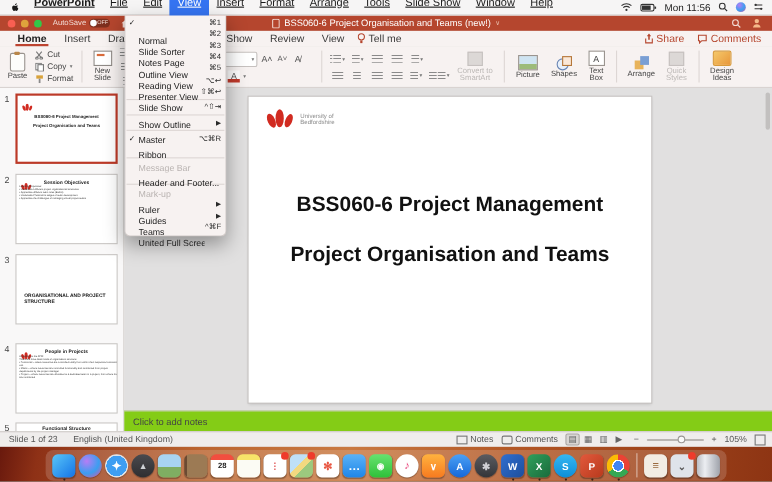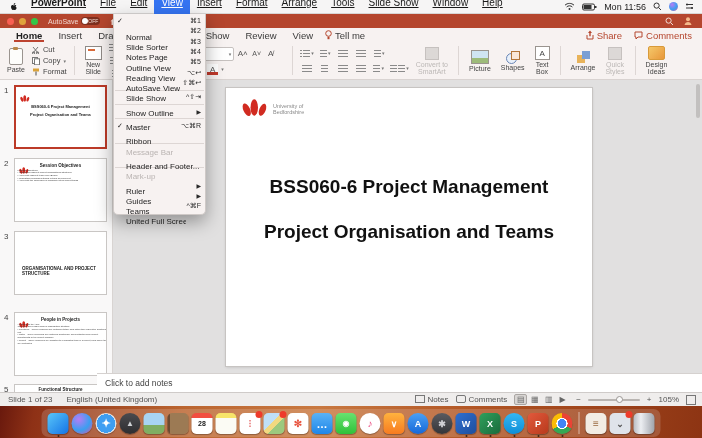--- a/index.html
+++ b/index.html
@@ -105,31 +105,31 @@
   .t-body{font-size:7px;color:#333;line-height:8.5px;white-space:pre-line;padding:2px 8px;text-align:left;}
 
   #slidearea{position:absolute;left:113px;top:0;right:0;height:293px;}
   #slide{position:absolute;left:113px;top:8px;width:366px;height:278px;background:#fff;
     box-shadow:0 0 0 1px #c7c4c2,0 1px 3px rgba(0,0,0,.18);}
   .slide-logo{position:absolute;left:14px;top:10px;display:flex;align-items:center;gap:3px;}
   .slide-logo .lname{font-size:5.5px;color:#8a8a8a;line-height:6px;}
   .slide-t1{position:absolute;left:0;right:0;top:88px;text-align:center;font-size:19px;font-weight:bold;color:#111;}
   .slide-t2{position:absolute;left:0;right:0;top:133px;text-align:center;font-size:19px;font-weight:bold;color:#111;}
   #scrollnub{position:absolute;right:2px;top:4px;width:4px;height:34px;border-radius:2px;background:#c2c0bf;}
-  #notesbar{position:absolute;left:97px;right:0;top:293px;height:19px;background:#ffffff;
+  #notesbar{position:absolute;left:113px;right:0;top:293px;height:19px;background:#84cc16;
     border-top:1px solid #d5d1cf;box-sizing:border-box;}
   #notesbar span{display:block;margin:4px 0 0 8px;font-size:8.5px;color:#444;}
 
   
   #statusbar{position:absolute;top:392px;left:0;right:0;height:14px;background:#efedec;
     border-top:1px solid #cfcbc9;display:flex;align-items:center;font-size:8px;color:#555;
     box-sizing:border-box;z-index:5;}
   #statusbar .left{display:flex;gap:14px;padding-left:8px;}
   #statusbar .right{margin-left:auto;display:flex;align-items:center;gap:7px;padding-right:6px;}
-  .sb-btn{display:flex;align-items:flex-start;gap:3px;color:#555;}
+  .sb-btn{display:flex;align-items:center;gap:3px;color:#555;}
   .viewgrp{display:flex;align-items:center;gap:1px;}
   .vbtn{width:13px;height:11px;display:flex;align-items:center;justify-content:center;font-size:8px;color:#666;border-radius:2px;}
   .vbtn.active{background:#d8d5d3;border:1px solid #aaa6a3;box-sizing:border-box;}
   .zoomtrack{width:52px;height:2px;background:#b9b5b2;border-radius:1px;position:relative;}
   .zoomthumb{position:absolute;left:55%;top:-3px;width:7px;height:7px;border-radius:50%;background:#fafafa;border:1px solid #9a9693;box-sizing:border-box;}
   .fitbox{width:8px;height:8px;border:1px solid #777;position:relative;}
 
   
   #desktop{position:absolute;top:406px;left:0;right:0;height:32px;
     background:linear-gradient(100deg,#69190d 0%,#8e3116 5%,#bb6530 26%,#c97941 45%,#b05423 68%,#8d3413 100%);}
@@ -208,20 +208,27 @@
     <span class="light l-yellow"></span>
     <span class="light l-green"></span>
     <span class="autosave">AutoSave</span>
     <span class="toggle">
       <span class="knob"></span>
       <span class="state">OFF</span>
     </span>
     <svg class="home-btn" width="9" height="9" viewBox="0 0 10 10">
         <path d="M5 1 1 4.6h1.2V9h2.6V6.4h1.4V9h2.6V4.6H10z" transform="translate(-0.5,0)" fill="#f3ddd6"></path>
       </svg>
+    <div class="tb-title">
+      <svg width="7" height="9" viewBox="0 0 7 9">
+          <rect x="0.5" y="0.5" width="6" height="8" rx="1" fill="none" stroke="#f3ddd6"></rect>
+        </svg>
+      <span>BSS060-6 Project Organisation and Teams (new!)</span>
+      <span class="caret">∨</span>
+    </div>
     <div id="titlebar-right">
       <svg width="9" height="9" viewBox="0 0 9 9">
           <circle cx="3.6" cy="3.6" r="2.6" fill="none" stroke="#f3ddd6"></circle>
           <line x1="5.6" y1="5.6" x2="8" y2="8" stroke="#f3ddd6"></line>
         </svg>
       <svg width="10" height="10" viewBox="0 0 10 10">
           <circle cx="5" cy="3.2" r="2" fill="#f5b98a"></circle>
           <path d="M1.5 9c.4-2 1.8-3 3.5-3s3.1 1 3.5 3z" fill="#f5b98a"></path>
         </svg>
     </div>
@@ -665,21 +672,21 @@
         <span class="lbl">Outline View</span>
         <span class="sc">⌘4</span>
       </div>
       <div class="mi">
         <span class="chk"></span>
         <span class="lbl">Reading View</span>
         <span class="sc">⌘5</span>
       </div>
       <div class="mi">
         <span class="chk"></span>
-        <span class="lbl">AutoSave View</span>
+        <span class="lbl">Presenter View</span>
         <span class="sc">⌥↩</span>
       </div>
       <div class="mi">
         <span class="chk"></span>
         <span class="lbl">Slide Show</span>
         <span class="sc">⇧⌘↩</span>
       </div>
       <div class="menu-sep"></div>
       <div class="mi">
         <span class="chk"></span>

